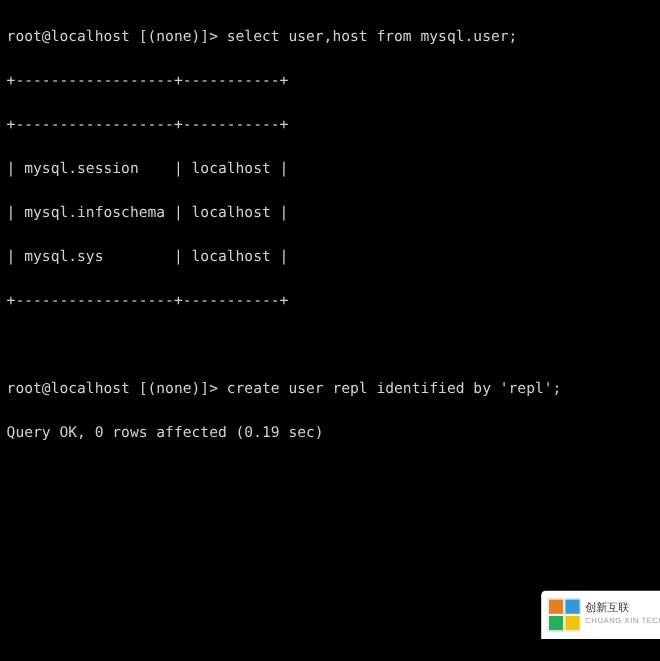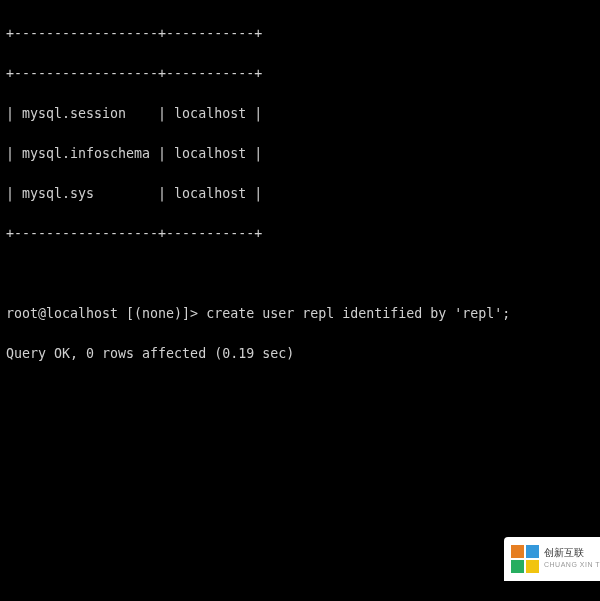--- a/index.html
+++ b/index.html
@@ -21,21 +21,21 @@
     line-height: 20px;
     white-space: pre;
     padding: 4px 6px;
     box-sizing: border-box;
   }
   .line { white-space: pre; height: 20px; }
   .watermark {
     position: absolute;
     right: 0;
     bottom: 20px;
-    width: 96px;
+    width: 108px;
     height: 44px;
     background: #fff;
     border-top-left-radius: 4px;
     color: #333;
     font-family: sans-serif;
     font-size: 10px;
     line-height: 12px;
     padding: 4px 3px 4px 6px;
     box-sizing: border-box;
     display: flex;
@@ -47,20 +47,21 @@
     display: grid; grid-template-columns: 1fr 1fr; grid-template-rows: 1fr 1fr;
   }
   .wm-logo > div { border: 1px solid #fff; }
   .wm-text { display: flex; flex-direction: column; }
   .wm-sub { font-size: 7px; letter-spacing: 0.5px; color: #999; }
 </style>
 </head>
 <body>
 
 <div class="terminal">
+<div class="line"><span>root@localhost [(none)]&gt; </span><span>select user,host from mysql.user;</span></div>
 <div class="line">+------------------+-----------+</div>
 <div class="line">+------------------+-----------+</div>
 <div class="line">| mysql.session    | localhost |</div>
 <div class="line">| mysql.infoschema | localhost |</div>
 <div class="line">| mysql.sys        | localhost |</div>
 <div class="line">+------------------+-----------+</div>
 <div class="line"> </div>
 <div class="line"><span>root@localhost [(none)]&gt; </span><span>create user repl identified by 'repl';</span></div>
 <div class="line">Query OK, 0 rows affected (0.19 sec)</div>
 <div class="line"> </div>

